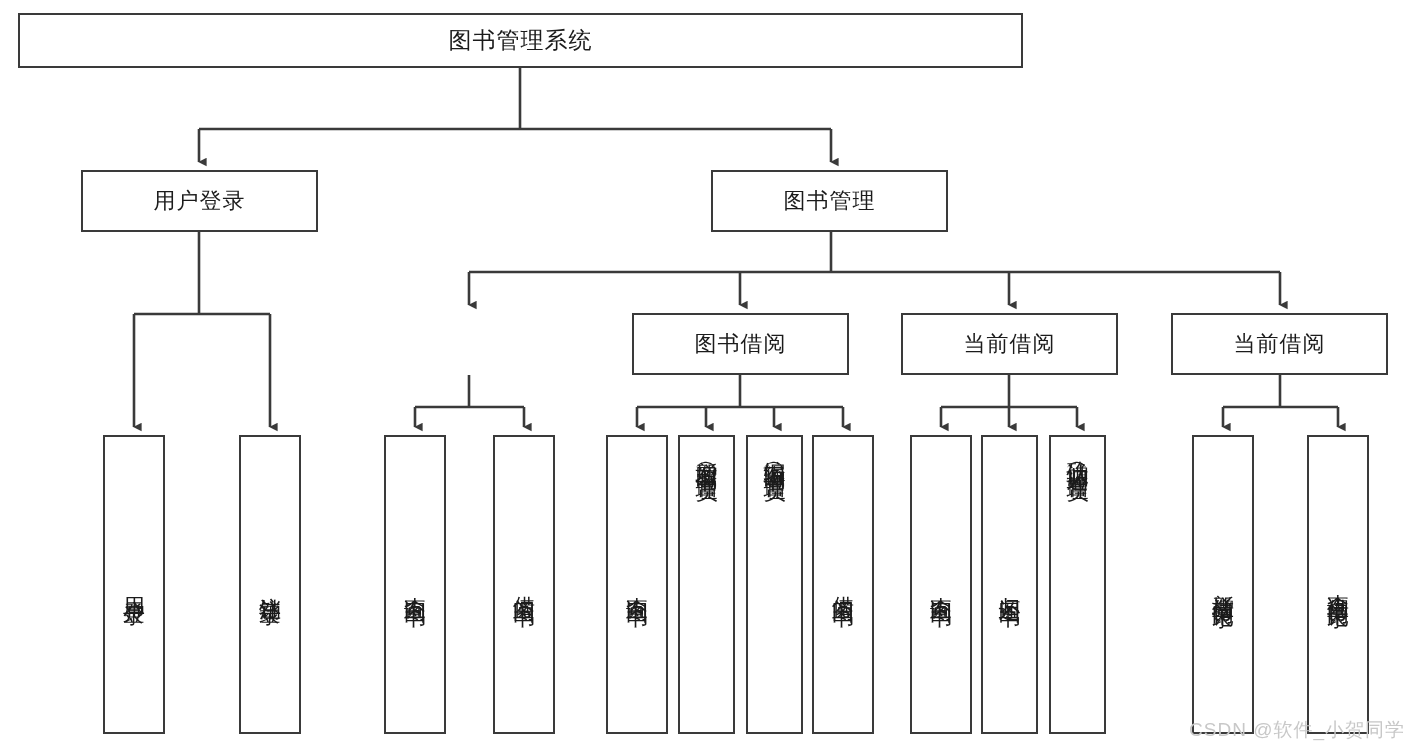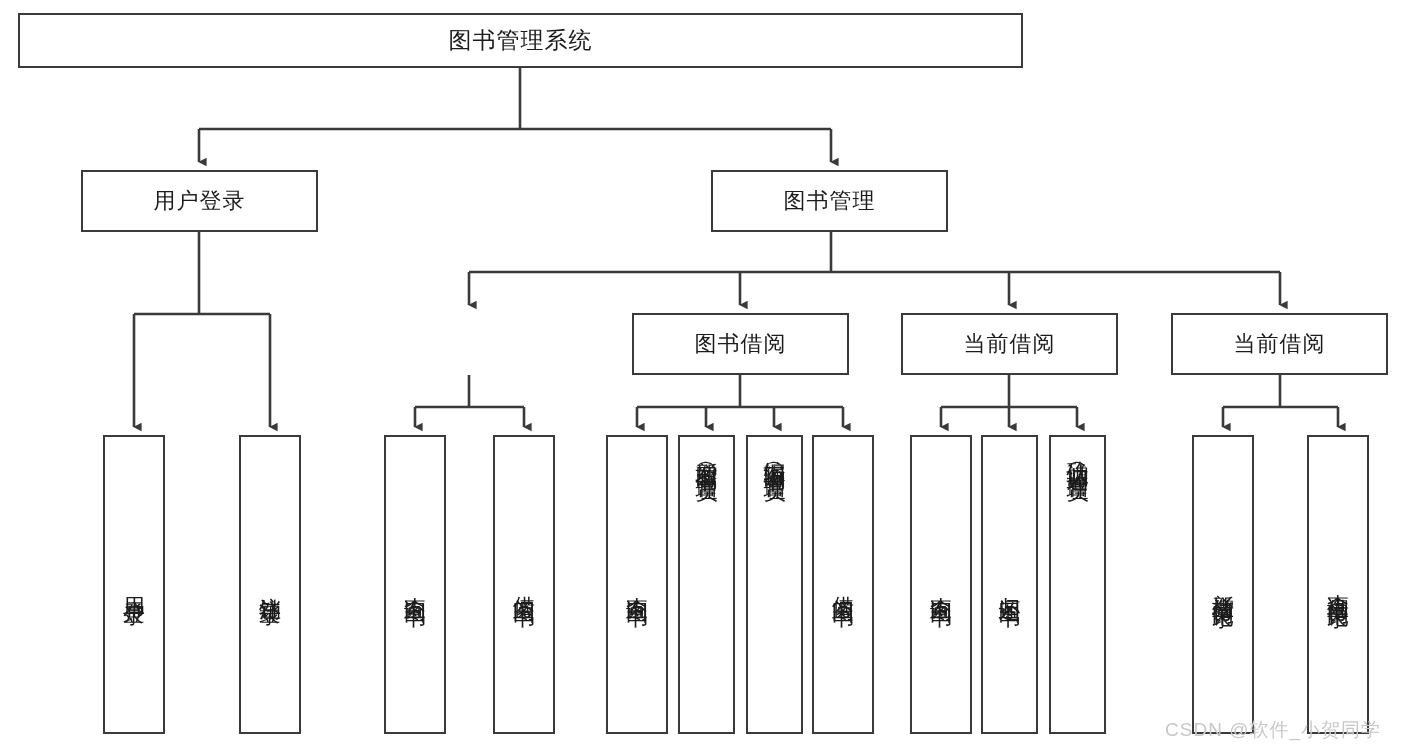--- a/index.html
+++ b/index.html
@@ -9,21 +9,21 @@
   svg.wires{position:absolute;left:0;top:0;width:1405px;height:747px;}
   .node{position:absolute;box-sizing:border-box;background:#fff;
         border:2.5px solid #3a3a3a;display:flex;align-items:center;
         justify-content:center;color:#1b1b1b;}
   .node.h{font-size:22px;letter-spacing:1px;}
   .node.root{font-size:23px;}
   .node.leaf{writing-mode:vertical-rl;text-orientation:upright;
              font-size:22px;line-height:1.18;letter-spacing:3px;
              justify-content:center;align-items:center;padding:6px 0;}
   .node.leaf.topalign{justify-content:flex-start;}
-  .wm{position:absolute;right:24px;bottom:4px;font-size:19px;color:#c8c8c8;
+  .wm{position:absolute;right:0;bottom:4px;font-size:19px;color:#c8c8c8;
       letter-spacing:1px;white-space:nowrap;}
 </style>
 </head>
 <body>
 
 <div id="stage">
 
   <svg class="wires" viewBox="0 0 1405 747" xmlns="http://www.w3.org/2000/svg">
     <defs>
       <marker id="arw" markerWidth="10" markerHeight="10" refX="4.2" refY="7.6" orient="auto" markerUnits="userSpaceOnUse">

